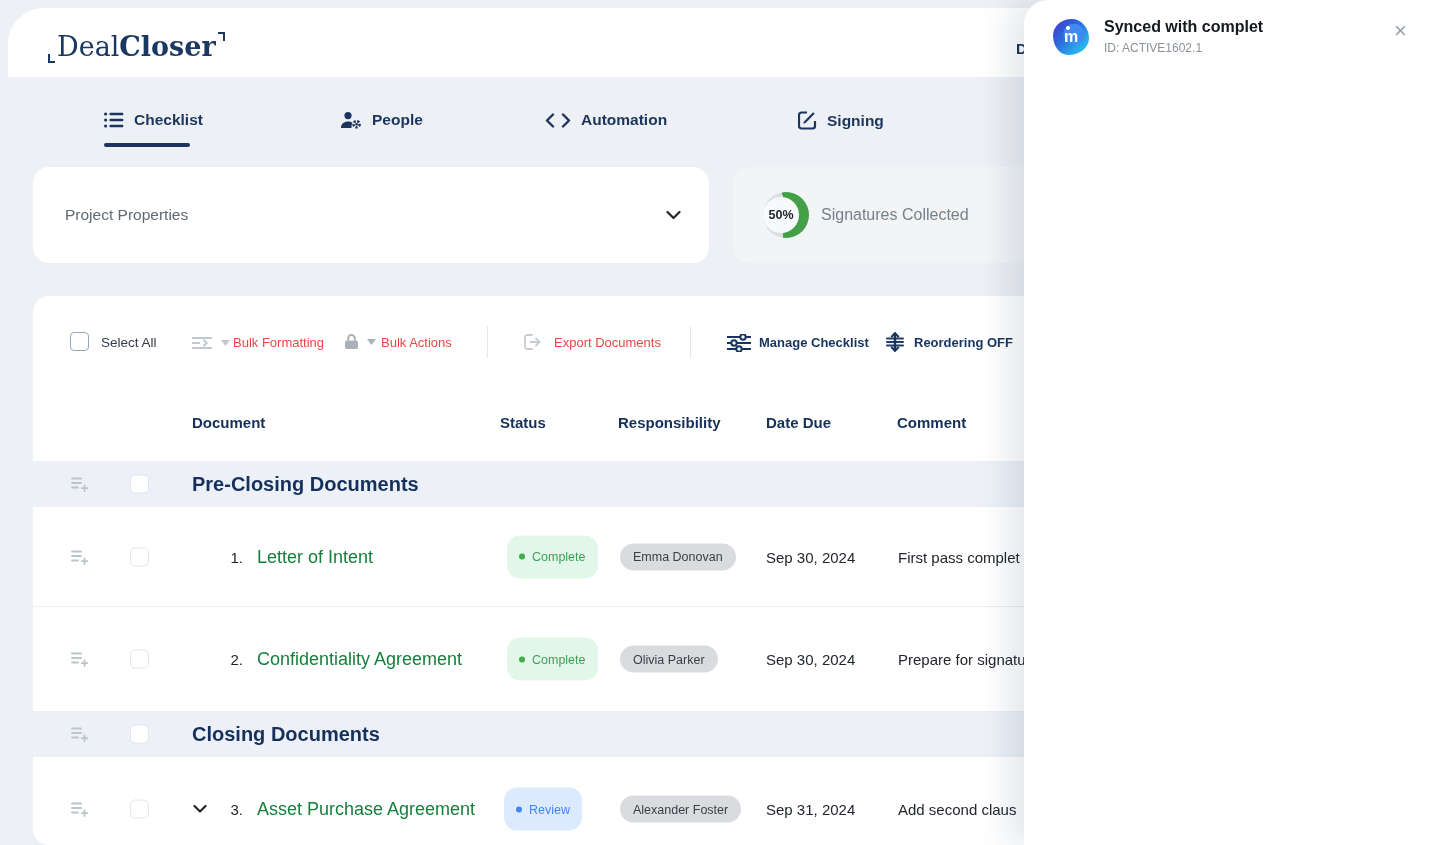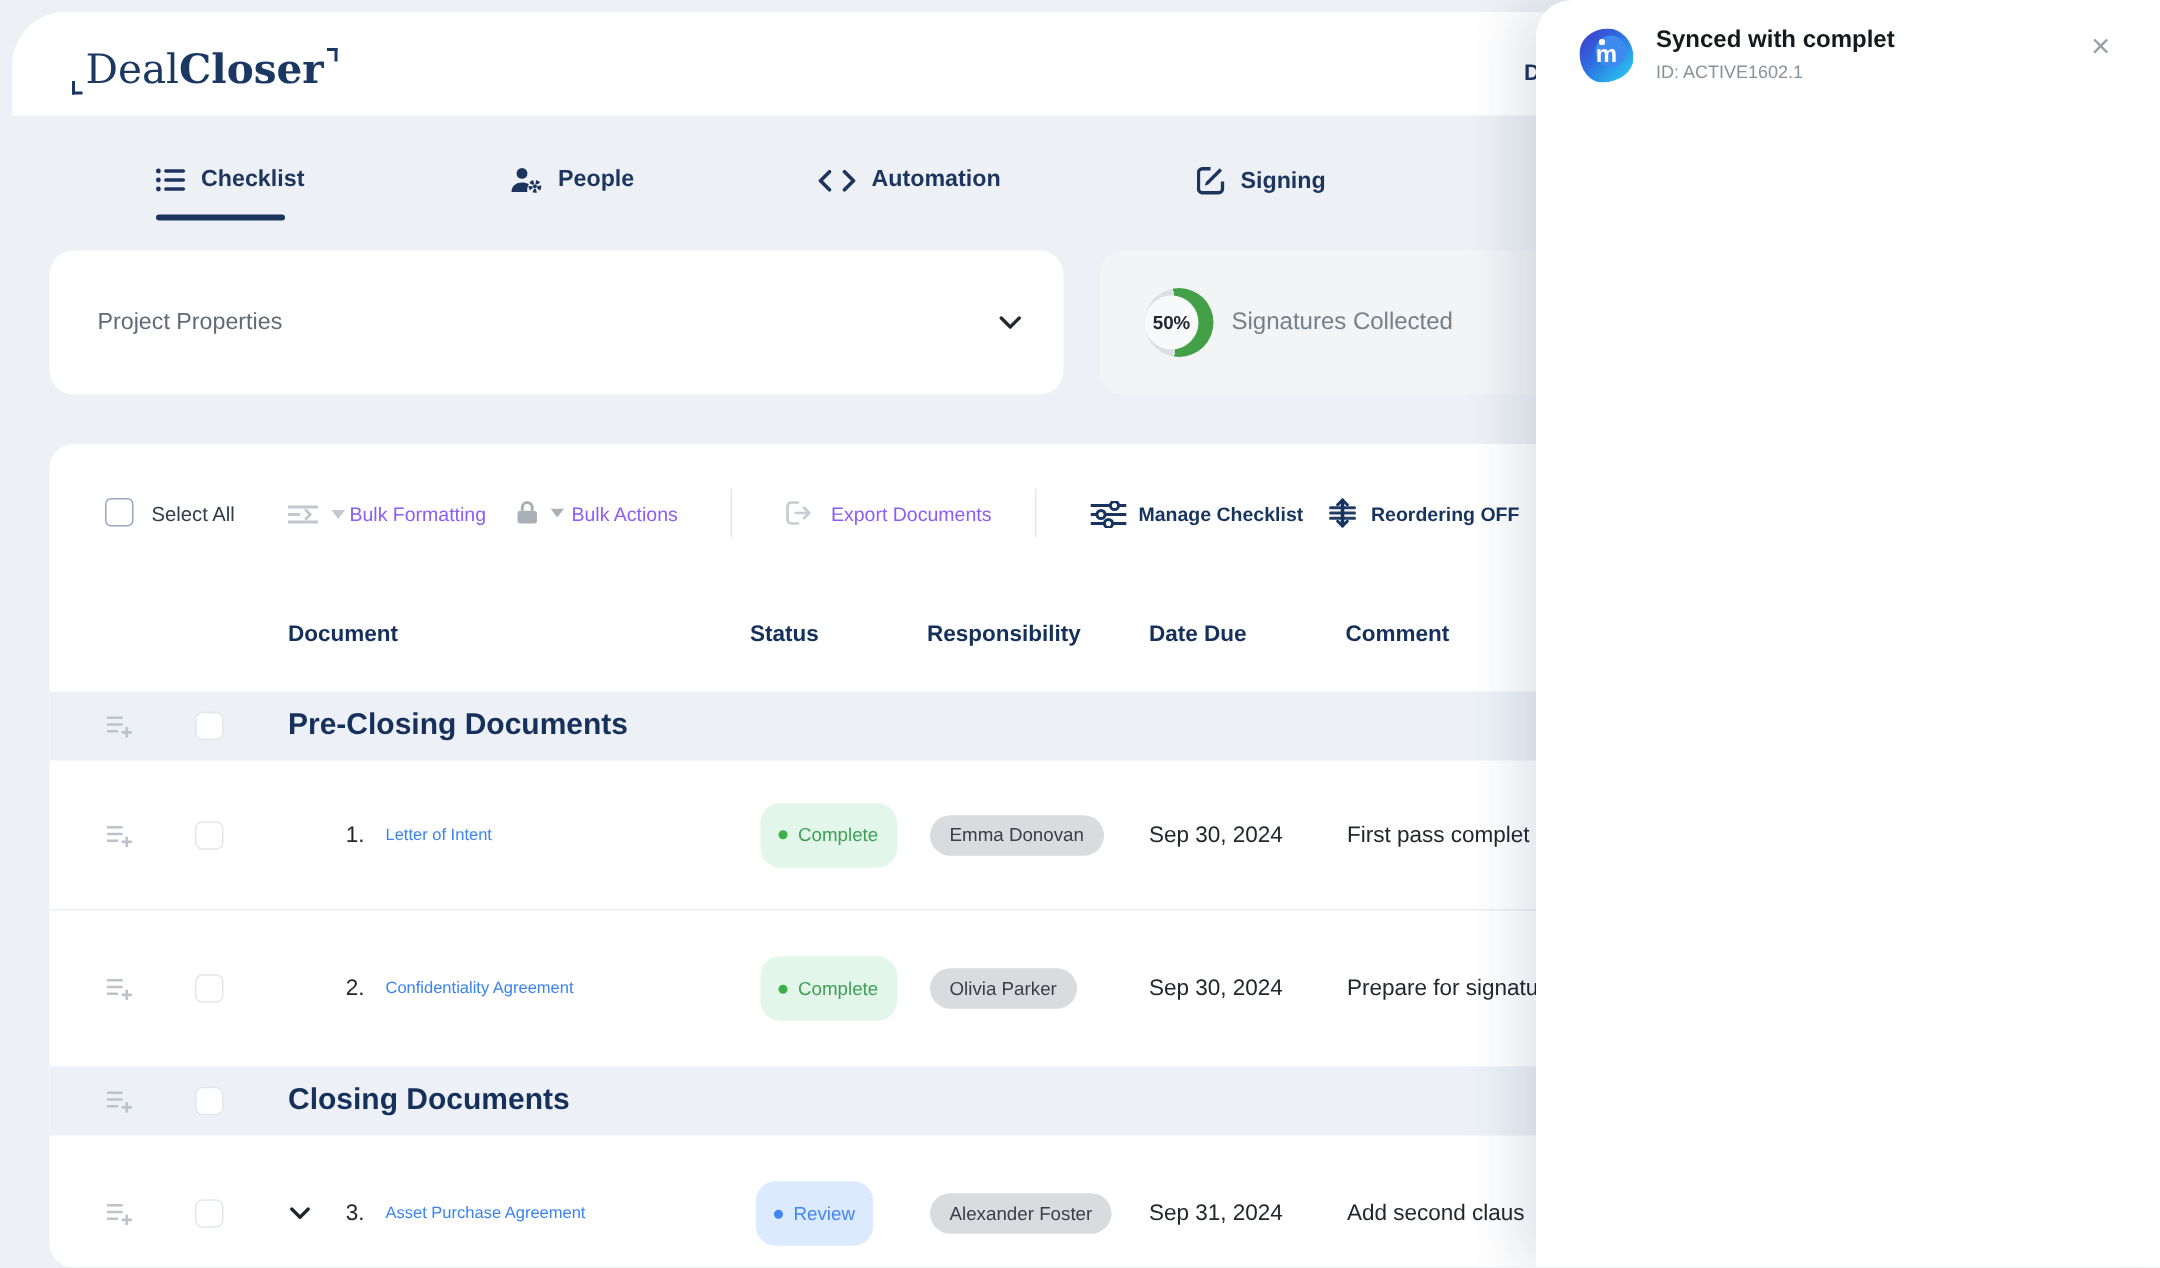--- a/index.html
+++ b/index.html
@@ -29,35 +29,35 @@
           background:conic-gradient(from -10deg, #43a047 0 55%, #dcे0e3 0 100%);
           background:conic-gradient(from -10deg, #43a047 0 55%, #dce0e3 0 100%);
           display:flex; align-items:center; justify-content:flex-start; }
   .ring-inner { width:36px; height:36px; border-radius:50%; background:#f7f9fa; display:flex; align-items:center; justify-content:center; font-size:12.5px; font-weight:700; color:#23272d; }
   .card-sign .label { position:absolute; left:88px; top:50%; transform:translateY(-50%); font-size:16px; color:#75808a; }
 
   
   .main-card { position:absolute; left:33px; top:296px; width:1407px; height:549px; background:#fff; border-radius:16px; }
   .tb-item { position:absolute; display:flex; align-items:center; gap:8px; font-size:13px; }
   .tb-dark { color:#333c49; font-weight:500; font-size:13.5px; }
-  .tb-dis { color:#8b5cf6; font-weight:500; }
+  .tb-dis { color:#ef4444; font-weight:500; }
   .tb-navy { color:#17335f; font-weight:700; }
   .tb-divider { position:absolute; top:30px; width:1px; height:32px; background:#e5e8ea; }
   .cb { width:19px; height:19px; border-radius:4px; background:#fff; }
   .cb-toolbar { border:1.5px solid #97a6bd; }
   .cb-row { border:1.5px solid #e2e6eb; border-radius:5px; }
 
   .col-head { position:absolute; top:118px; font-size:15px; font-weight:700; color:#15305b; }
 
   .t-section { position:absolute; left:0; width:100%; height:46px; background:#edf1f7; }
   .t-row { position:absolute; left:0; width:100%; }
   .row-el { position:absolute; top:50%; transform:translateY(-50%); }
   .sec-title { font-size:20px; font-weight:700; color:#15305b; }
   .doc-num { width:20px; text-align:right; font-size:15px; color:#23272d; }
-  .doc-title { font-size:11px; color:#3b82f6; white-space:nowrap; }
+  .doc-title { font-size:18px; color:#15803d; white-space:nowrap; }
   .plain-txt { font-size:15px; color:#23272d; white-space:nowrap; }
   .pill-status { display:inline-flex; align-items:center; gap:7px; height:43px; padding:0 12px; border-radius:13px; font-size:12.5px; font-weight:500; }
   .pill-status .dot { width:6px; height:6px; border-radius:50%; }
   .st-complete { background:#e3f6ea; color:#3f9f58; }
   .st-complete .dot { background:#3fae49; }
   .st-review { background:#dbeafe; color:#4285f4; }
   .st-review .dot { background:#4285f4; }
   .pill-name { display:inline-flex; align-items:center; height:27px; padding:0 13px; border-radius:14px; background:#d9dbde; color:#3a3f45; font-size:12.5px; white-space:nowrap; }
 
   

